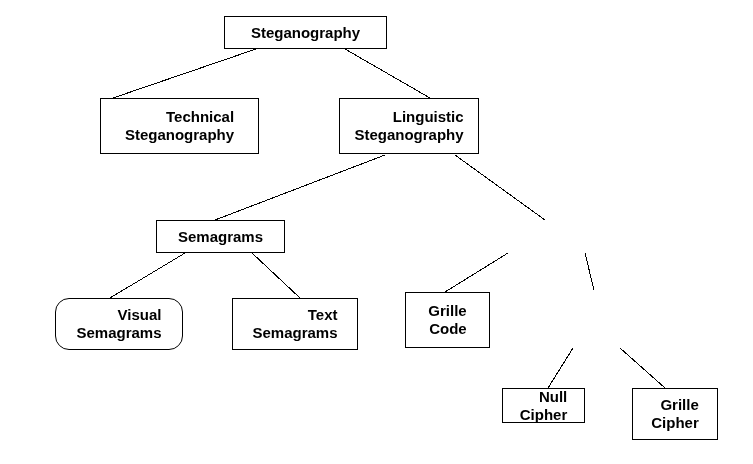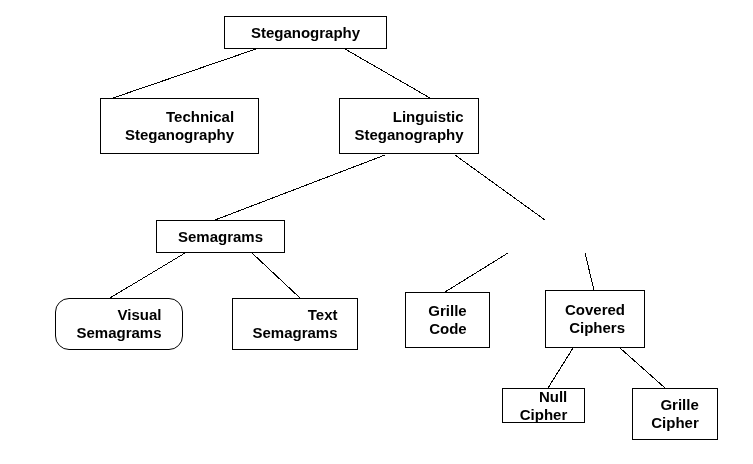--- a/index.html
+++ b/index.html
@@ -62,19 +62,17 @@
 Steganography</div>
     <div class="node" style="left: 339px; top: 98px; width: 140px; height: 56px;">Linguistic
 Steganography</div>
     <div class="node" style="left: 156px; top: 220px; width: 129px; height: 33px;">Semagrams</div>
     <div class="node" style="left: 55px; top: 298px; width: 128px; height: 52px; border-radius: 14px;">Visual
 Semagrams</div>
     <div class="node" style="left: 232px; top: 298px; width: 126px; height: 52px;">Text
 Semagrams</div>
     <div class="node" style="left: 405px; top: 292px; width: 85px; height: 56px;">Grille
 Code</div>
-    <div class="node" style="left: 545px; top: 290px; width: 100px; height: 58px;">Covered
-Ciphers</div>
     <div class="node" style="left: 502px; top: 388px; width: 83px; height: 35px;">Null
 Cipher</div>
     <div class="node" style="left: 632px; top: 388px; width: 86px; height: 52px;">Grille
 Cipher</div>
   </div>
 
 </body></html>

